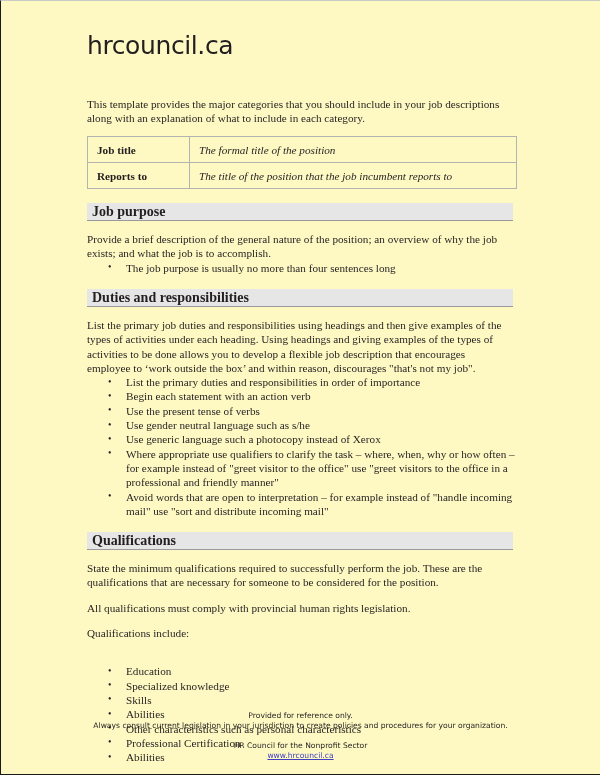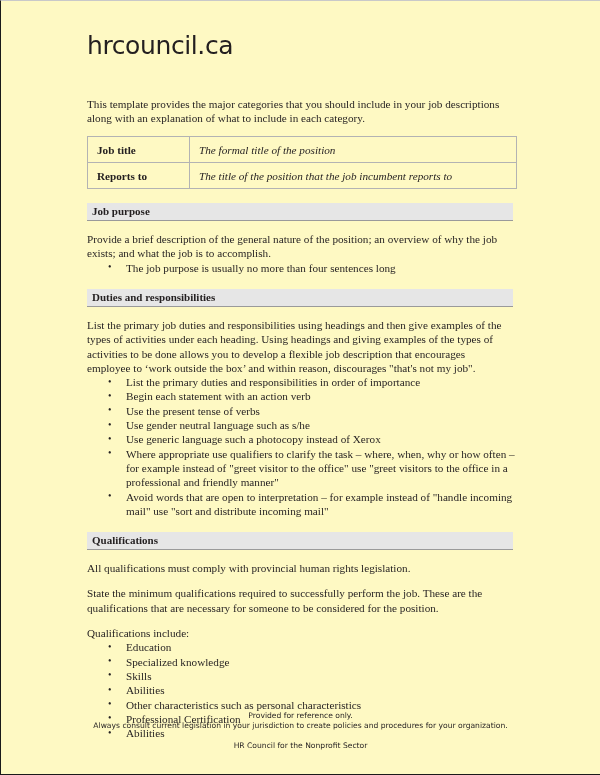--- a/index.html
+++ b/index.html
@@ -69,21 +69,21 @@
     font-style: italic;
   }
 
   
   .section-head {
     margin-top: 14px;
     width: 426px;
     background: #e6e6e6;
     border-bottom: 1px solid #9a9a9a;
     font-weight: bold;
-    font-size: 11px;
+    font-size: 14px;
     line-height: 15px;
     padding: 1px 0 1px 5px;
     box-sizing: border-box;
   }
 
   
   p.body {
     font-size: 11.2px;
     line-height: 14.3px;
     margin: 11px 0 0 0;
@@ -93,21 +93,21 @@
     margin-top: 11px;
   }
 
   
   ul.bullets {
     margin: 0;
     padding: 0;
     list-style: none;
   }
   ul.bullets.indent-a { margin-left: 17px; }
-  ul.bullets.indent-b { margin-left: 17px; }
+  ul.bullets.indent-b { margin-left: 17px; margin-top: 24px; }
   ul.bullets li {
     position: relative;
     font-size: 11.2px;
     line-height: 14.3px;
     padding-left: 22px;
     width: 400px;
   }
   ul.bullets li::before {
     content: "\2022";
     position: absolute;
@@ -171,33 +171,34 @@
       <li>List the primary duties and responsibilities in order of importance</li>
       <li>Begin each statement with an action verb</li>
       <li>Use the present tense of verbs</li>
       <li>Use gender neutral language such as s/he</li>
       <li>Use generic language such a photocopy instead of Xerox</li>
       <li>Where appropriate use qualifiers to clarify the task – where, when, why or how often – for example instead of "greet visitor to the office" use "greet visitors to the office in a professional and friendly manner"</li>
       <li>Avoid words that are open to interpretation – for example instead of "handle incoming mail" use "sort and distribute incoming mail"</li>
     </ul>
 
     <div class="section-head">Qualifications</div>
+    <p class="body">State the minimum qualifications required to successfully perform the job. These are the qualifications that are necessary for someone to be considered for the position.</p>
     <p class="body tight">All qualifications must comply with provincial human rights legislation.</p>
-    <p class="body">State the minimum qualifications required to successfully perform the job. These are the qualifications that are necessary for someone to be considered for the position.</p>
     <p class="body tight">Qualifications include:</p>
     <ul class="bullets indent-b after-para">
       <li>Education</li>
       <li>Specialized knowledge</li>
       <li>Skills</li>
       <li>Abilities</li>
       <li>Other characteristics such as personal characteristics</li>
       <li>Professional Certification</li>
       <li>Abilities</li>
     </ul>
 
   </div>
 
   <div class="footer">
     <div>Provided for reference only.</div>
     <div>Always consult current legislation in your jurisdiction to create policies and procedures for your organization.</div>
     <div class="block2">HR Council for the Nonprofit Sector</div>
+    <div><span class="weblink">www.hrcouncil.ca</span></div>
   </div>
 </div>
 
 </body></html>

